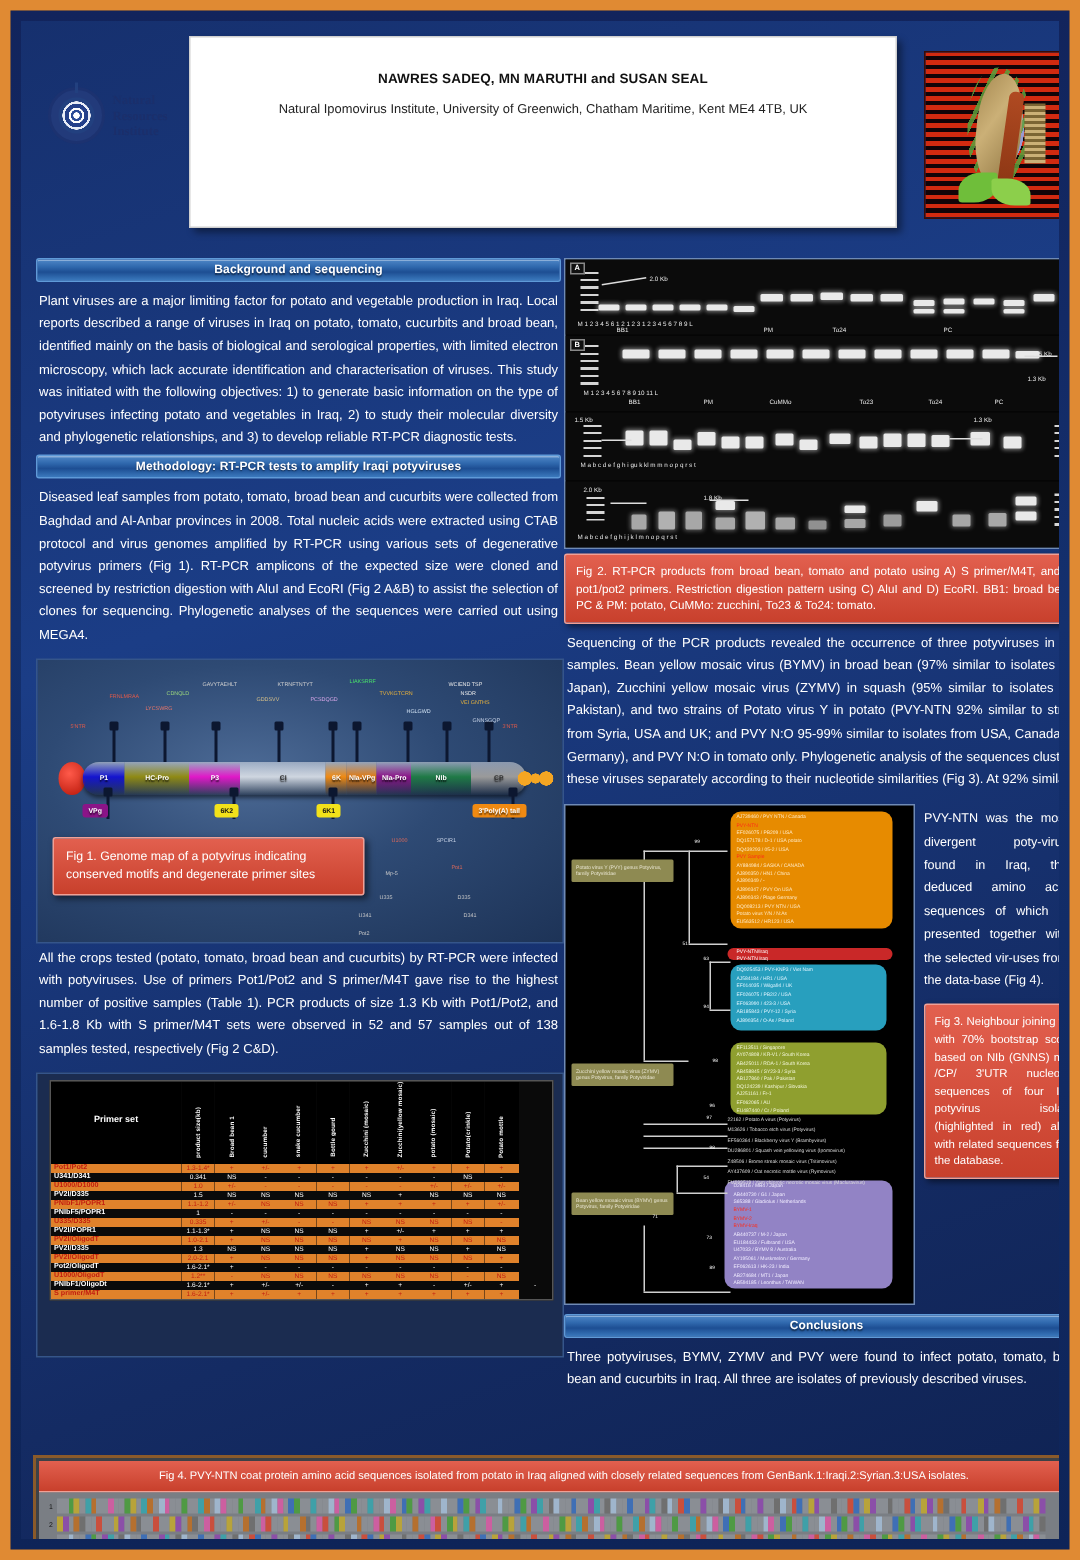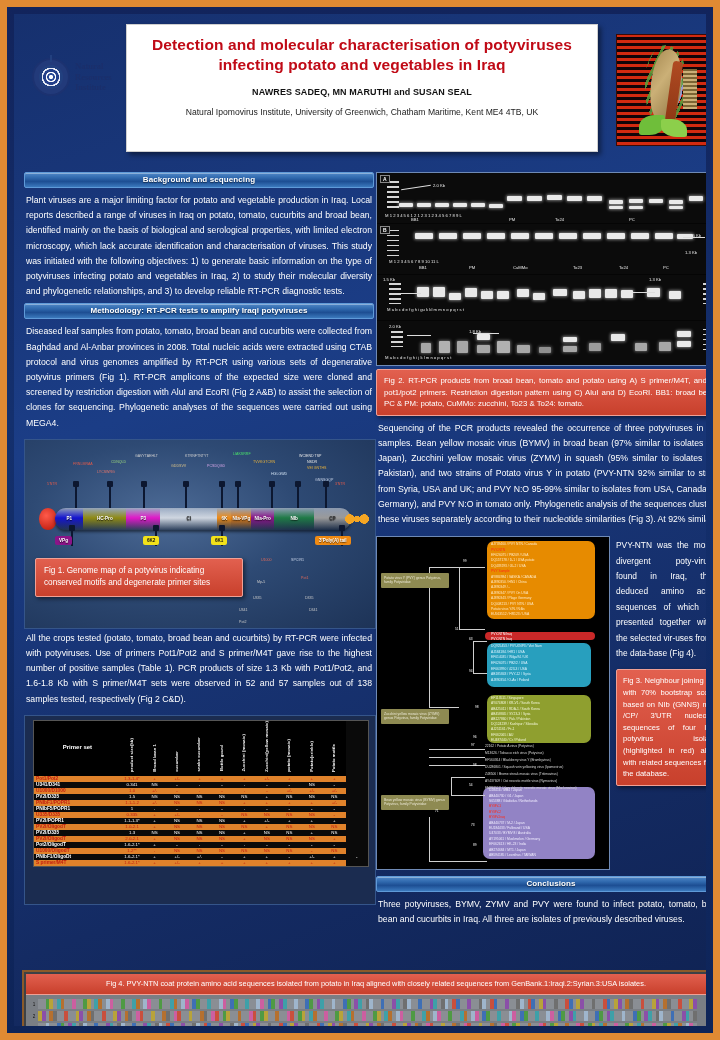--- a/index.html
+++ b/index.html
@@ -167,21 +167,20 @@
     <div class="logo-box">
       <span class="logo-mark"></span>
       <span class="logo-text">
         <span>Natural</span><br>
         <span>Resources</span><br>
         <span>Institute</span>
       </span>
     </div>
 
     <div class="title-card">
-      <div class="title-main">Detection and molecular characterisation of potyviruses infecting potato and vegetables in Iraq</div>
       <div class="title-authors">NAWRES SADEQ, MN MARUTHI and SUSAN SEAL</div>
       <div class="title-affil">Natural Ipomovirus Institute, University of Greenwich, Chatham Maritime, Kent ME4 4TB, UK</div>
     </div>
 
     <div class="virus-img">
       <i class="v-coil"></i>
       <i class="v-body"></i>
       <i class="v-tail"></i>
       <i class="v-rod"></i>
       <i class="v-leaf1"></i>

